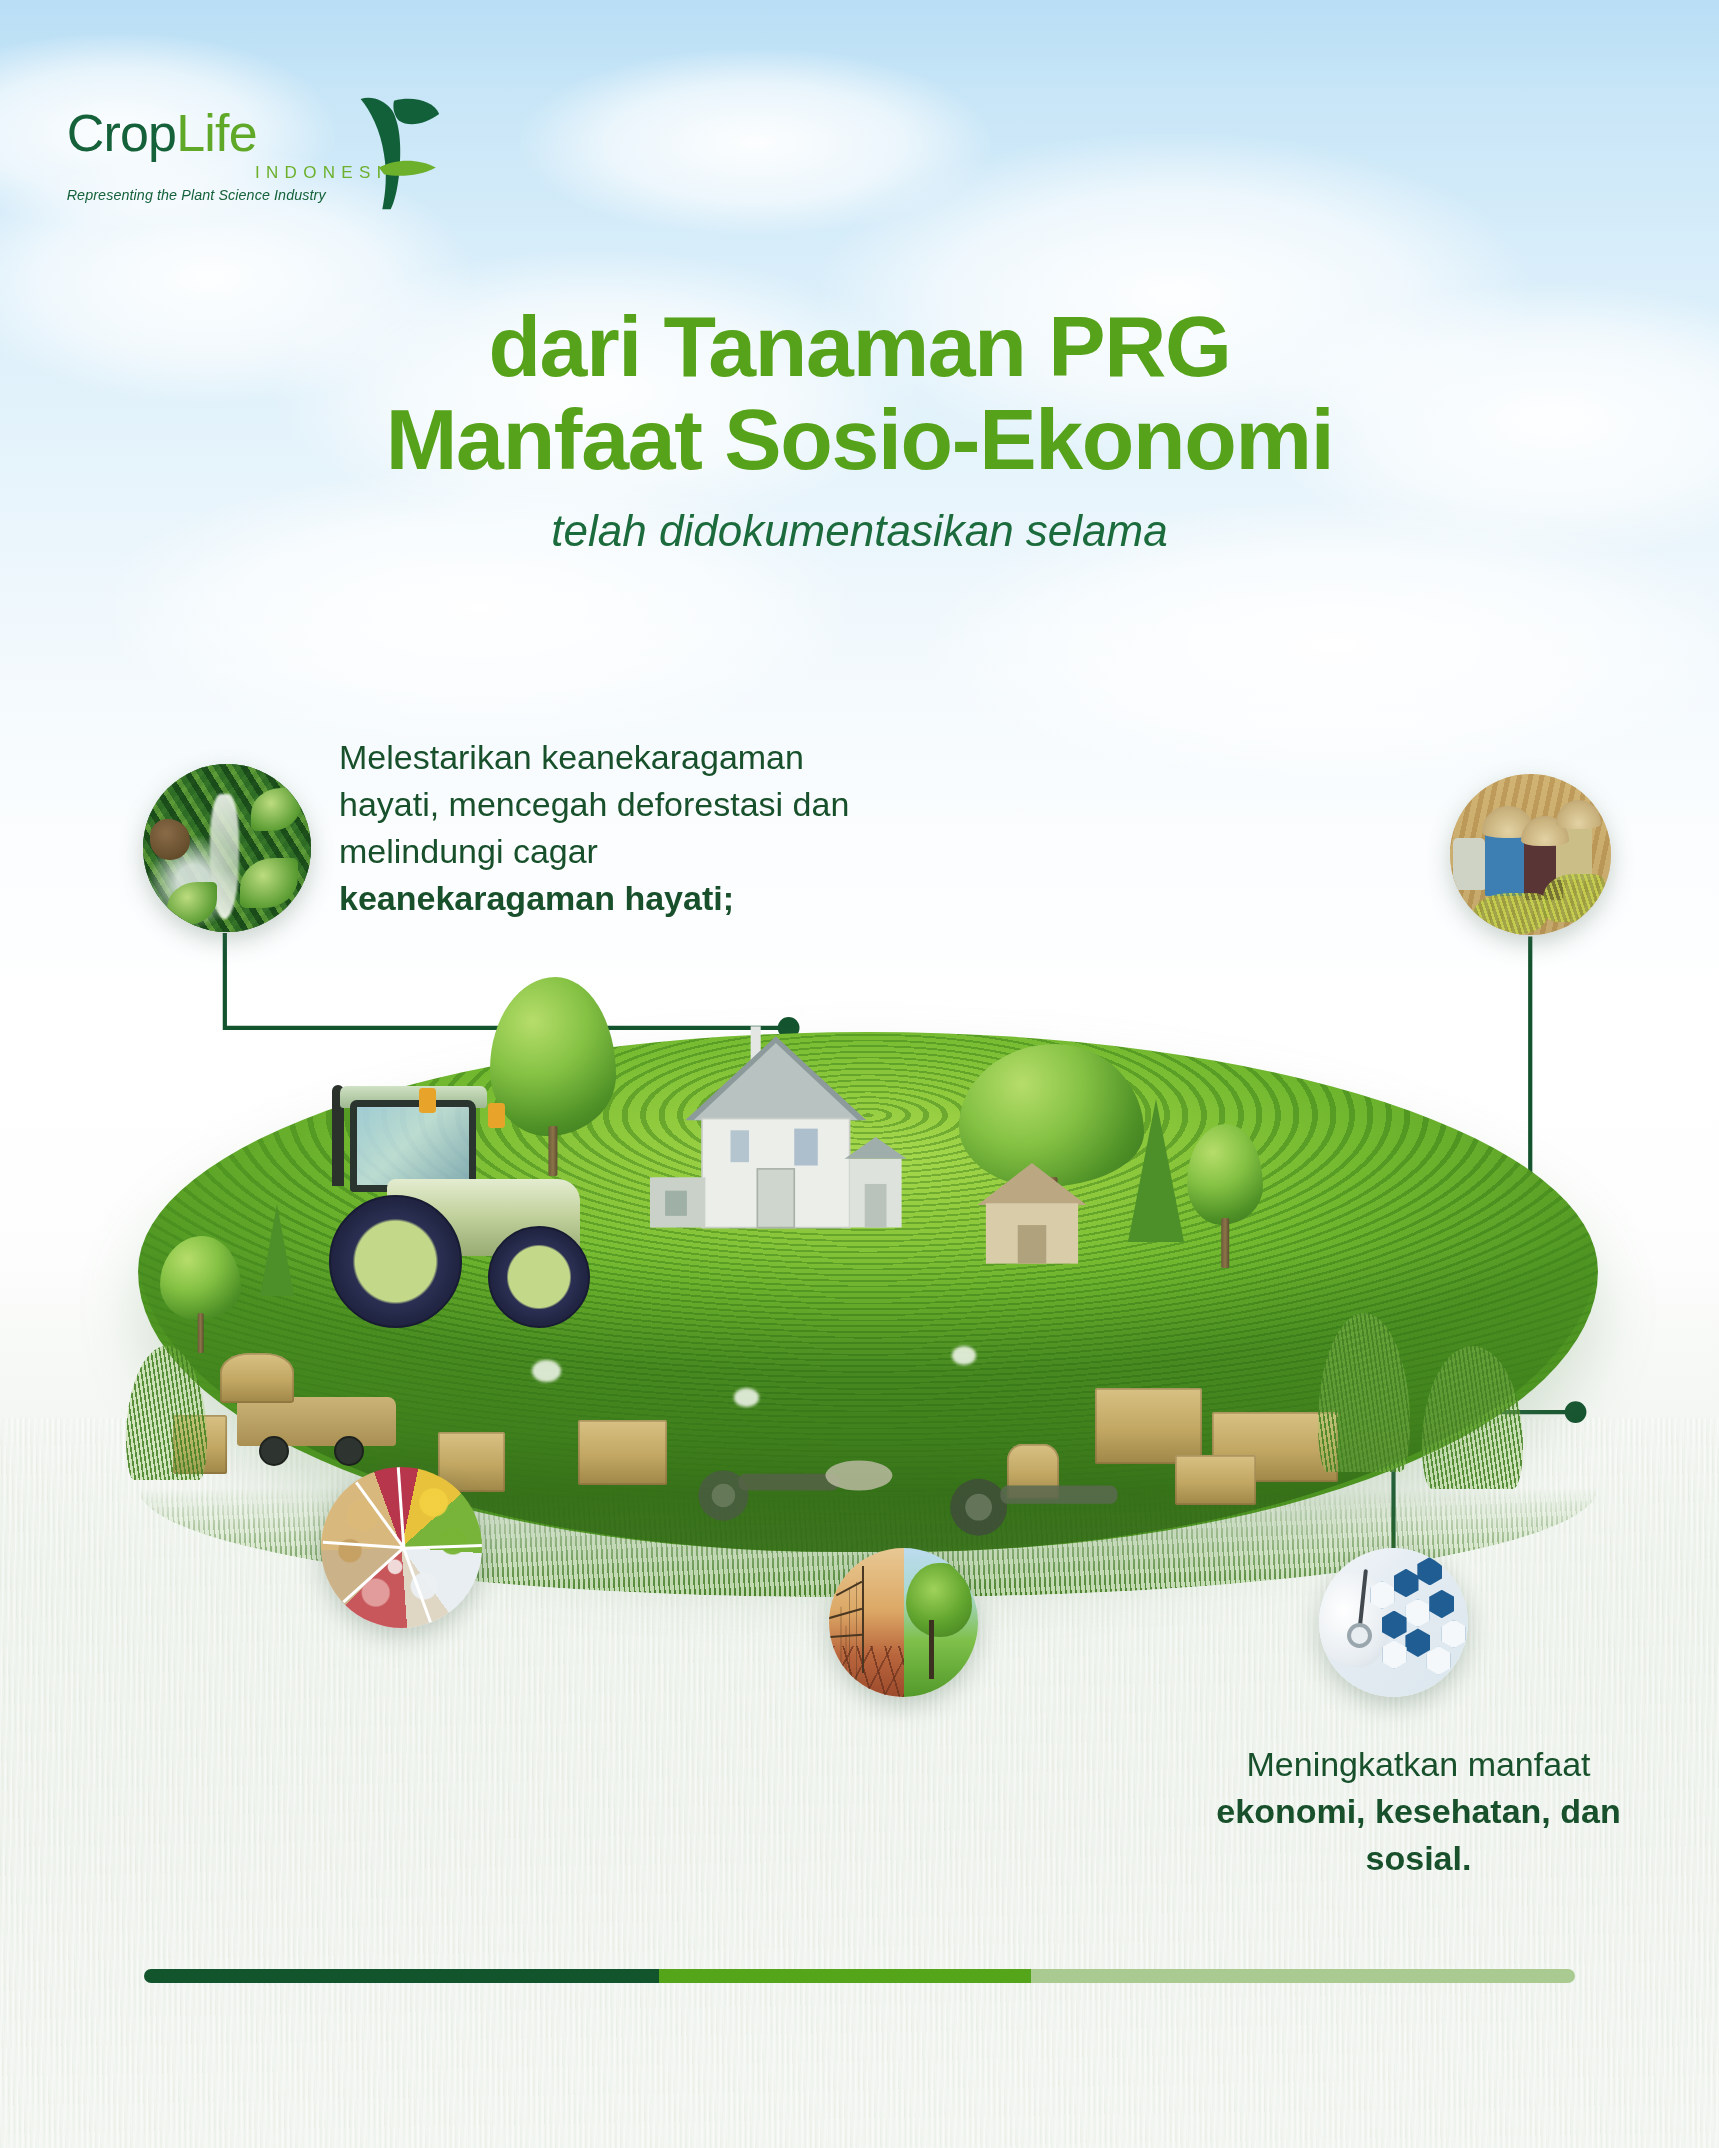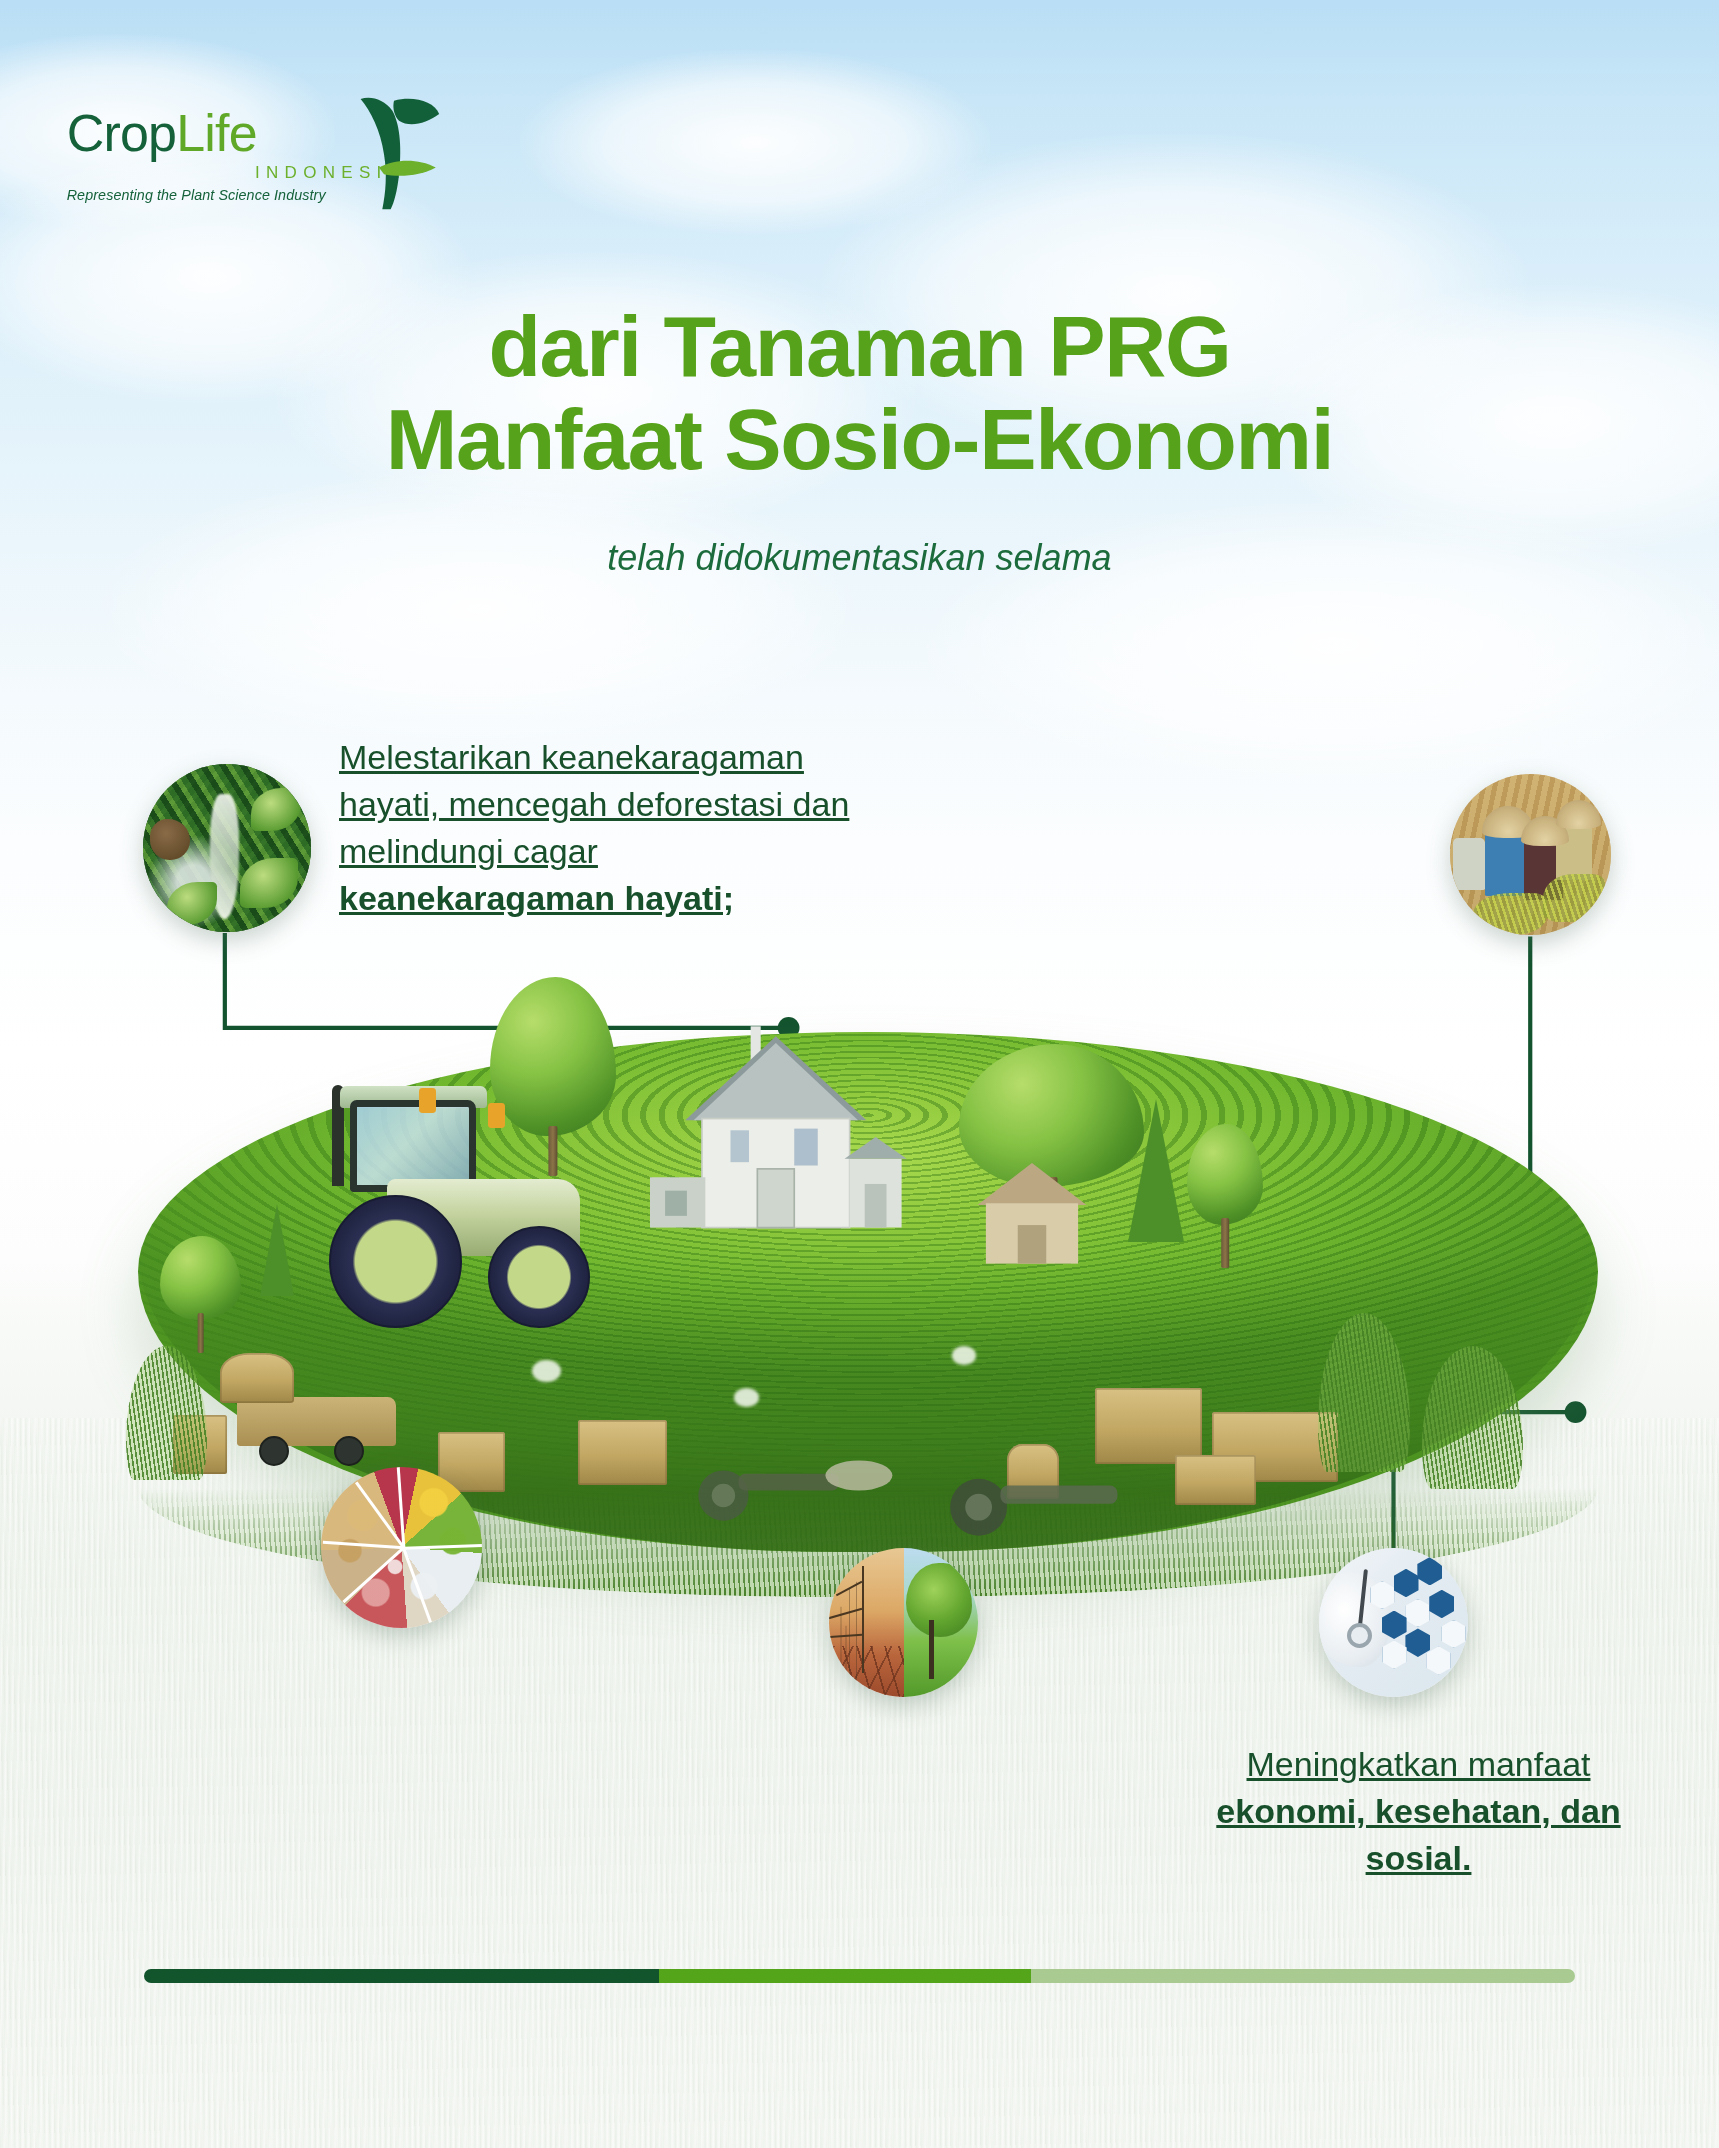--- a/index.html
+++ b/index.html
@@ -108,23 +108,23 @@
   .title-line {
     font-size: 86px;
     font-weight: bold;
     color: #56a21a;
     line-height: 1.08;
     letter-spacing: -1.3px;
   }
   #subtitle {
     position: absolute;
     left: 0; right: 0;
-    top: 534px;
+    top: 502px;
     text-align: center;
-    font-size: 36px;
+    font-size: 44px;
     font-style: italic;
     color: #1c6b3c;
     line-height: 1.32;
   }
 
   
   #connectors {
     position: absolute;
     left: 0; top: 0;
     width: 1719px; height: 2148px;
@@ -437,21 +437,20 @@
     width: 52%; height: 64%;
     background: radial-gradient(ellipse at 40% 40%, #ffffff 0%, #e9eef2 60%, #d2dce3 100%);
     border-radius: 46% 54% 40% 60% / 52% 48% 52% 48%;
   }
 
   
   .benefit-text {
     position: absolute;
     color: #17502b;
     line-height: 1.38;
-    text-decoration: underline;
   }
   .benefit-text b { font-weight: bold; }
 
   #text-biodiversity { left: 339px; top: 734px; width: 512px; font-size: 34px; text-align: left; }
   #text-selfsufficiency { left: 1099px; top: 795px; width: 336px; font-size: 34px; text-align: center; }
   #text-foodsecurity { left: 101px;  top: 1691px; width: 545px; font-size: 34px; text-align: center; }
   #text-climate      { left: 671px;  top: 1733px; width: 487px; font-size: 34px; text-align: center; }
   #text-health       { left: 1175px; top: 1733px; width: 487px; font-size: 34px; text-align: center; margin-top: 8px; }
 
   

